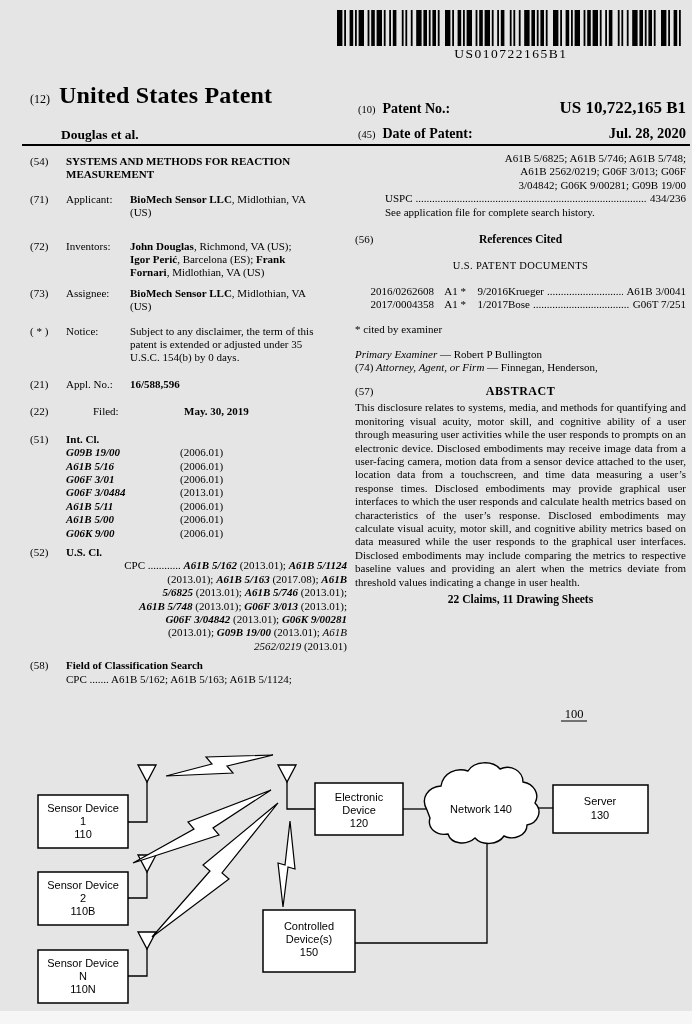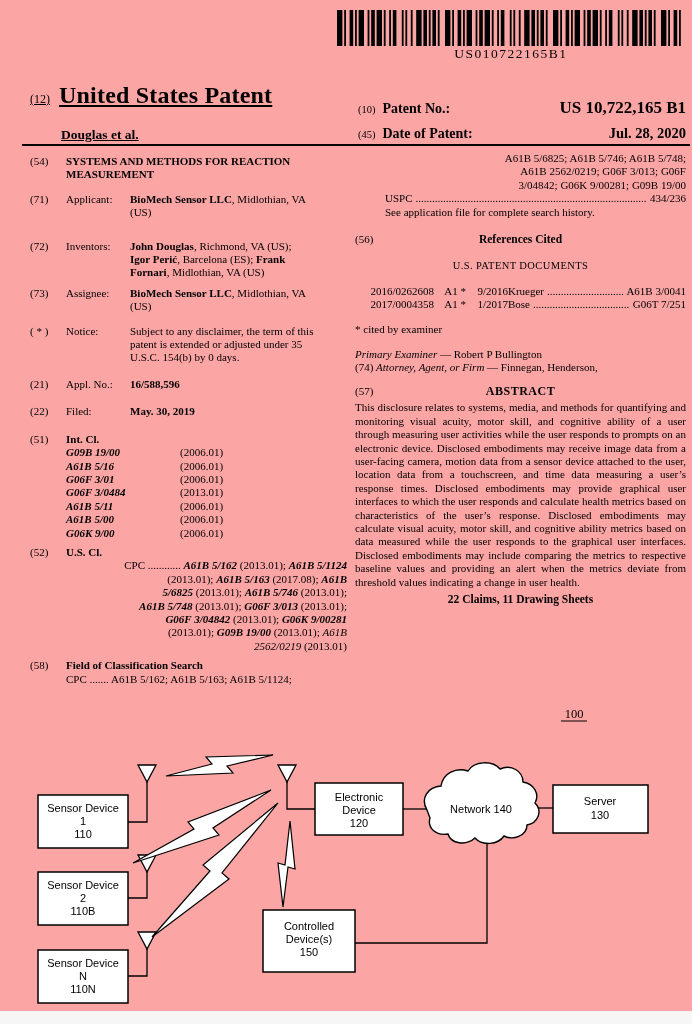--- a/index.html
+++ b/index.html
@@ -1,24 +1,24 @@
 <!DOCTYPE html>
 <html><head>
 <meta charset="utf-8">
 <style>
   html,body{margin:0;padding:0;background:#fff;}
-  .page{position:relative;width:692px;height:1024px;background:#fca5a5;overflow:hidden;
+  .page{position:relative;width:692px;height:1024px;background:#e5e5e5;overflow:hidden;
         font-family:"Liberation Serif",serif;color:#000;}
   .b{font-weight:bold}.i{font-style:italic}
   
   .barcode{position:absolute;left:336px;top:10px;width:350px;text-align:center;}
   .barcode svg{display:block;margin:0 auto;}
   .bartext{font-size:13.5px;letter-spacing:1.5px;margin-top:0px;}
   
-  .h-left{position:absolute;left:30px;top:82px;text-decoration:underline;}
+  .h-left{position:absolute;left:30px;top:82px;}
   .h-left .row1{display:flex;align-items:baseline;gap:9px;}
   .code12{font-size:12px;}
   .h-title{font-size:24px;font-weight:bold;letter-spacing:.2px;}
   .h-authors{font-size:13.5px;font-weight:bold;margin:18px 0 0 31px;}
   .h-right{position:absolute;left:358px;top:98px;width:328px;}
   .h-right .row{display:flex;align-items:baseline;}
   .h-right .row.r2{margin-top:7px;}
   .codeSmall{font-size:10.5px;margin-right:7px;}
   .h-right .lbl{font-size:14px;font-weight:bold;}
   .h-right .val{margin-left:auto;font-weight:bold;}
@@ -32,21 +32,21 @@
   .bib2{display:grid;grid-template-columns:36px 1fr;}
   .val{white-space:pre-line;}
   .t54{font-weight:bold;white-space:pre-line;}
   .boldlbl{font-weight:bold;}
   .b54{margin:3px 0 11px;}
   .b71{margin-bottom:20px;}
   .b72{margin-bottom:7px;}
   .b73{margin-bottom:11px;}
   .bnotice{margin-bottom:13px;}
   .b21{margin-bottom:14px;}
-  .b22{margin-bottom:14px;}
+  .b22{margin-bottom:14px;gap:27px;}
   .b51{margin-bottom:6px;}
   .b52{margin-bottom:6px;}
   .iclrow{display:grid;grid-template-columns:114px 1fr;padding-left:36px;}
   .iclrow .code{font-weight:bold;font-style:italic;}
   .cpcline{text-align:right;padding-left:36px;}
   .f58line{padding-left:36px;}
   
   .contline{text-align:right;padding-left:30px;}
   .cont58{margin-top:2px;}
   .uspc{display:flex;padding-left:30px;}

